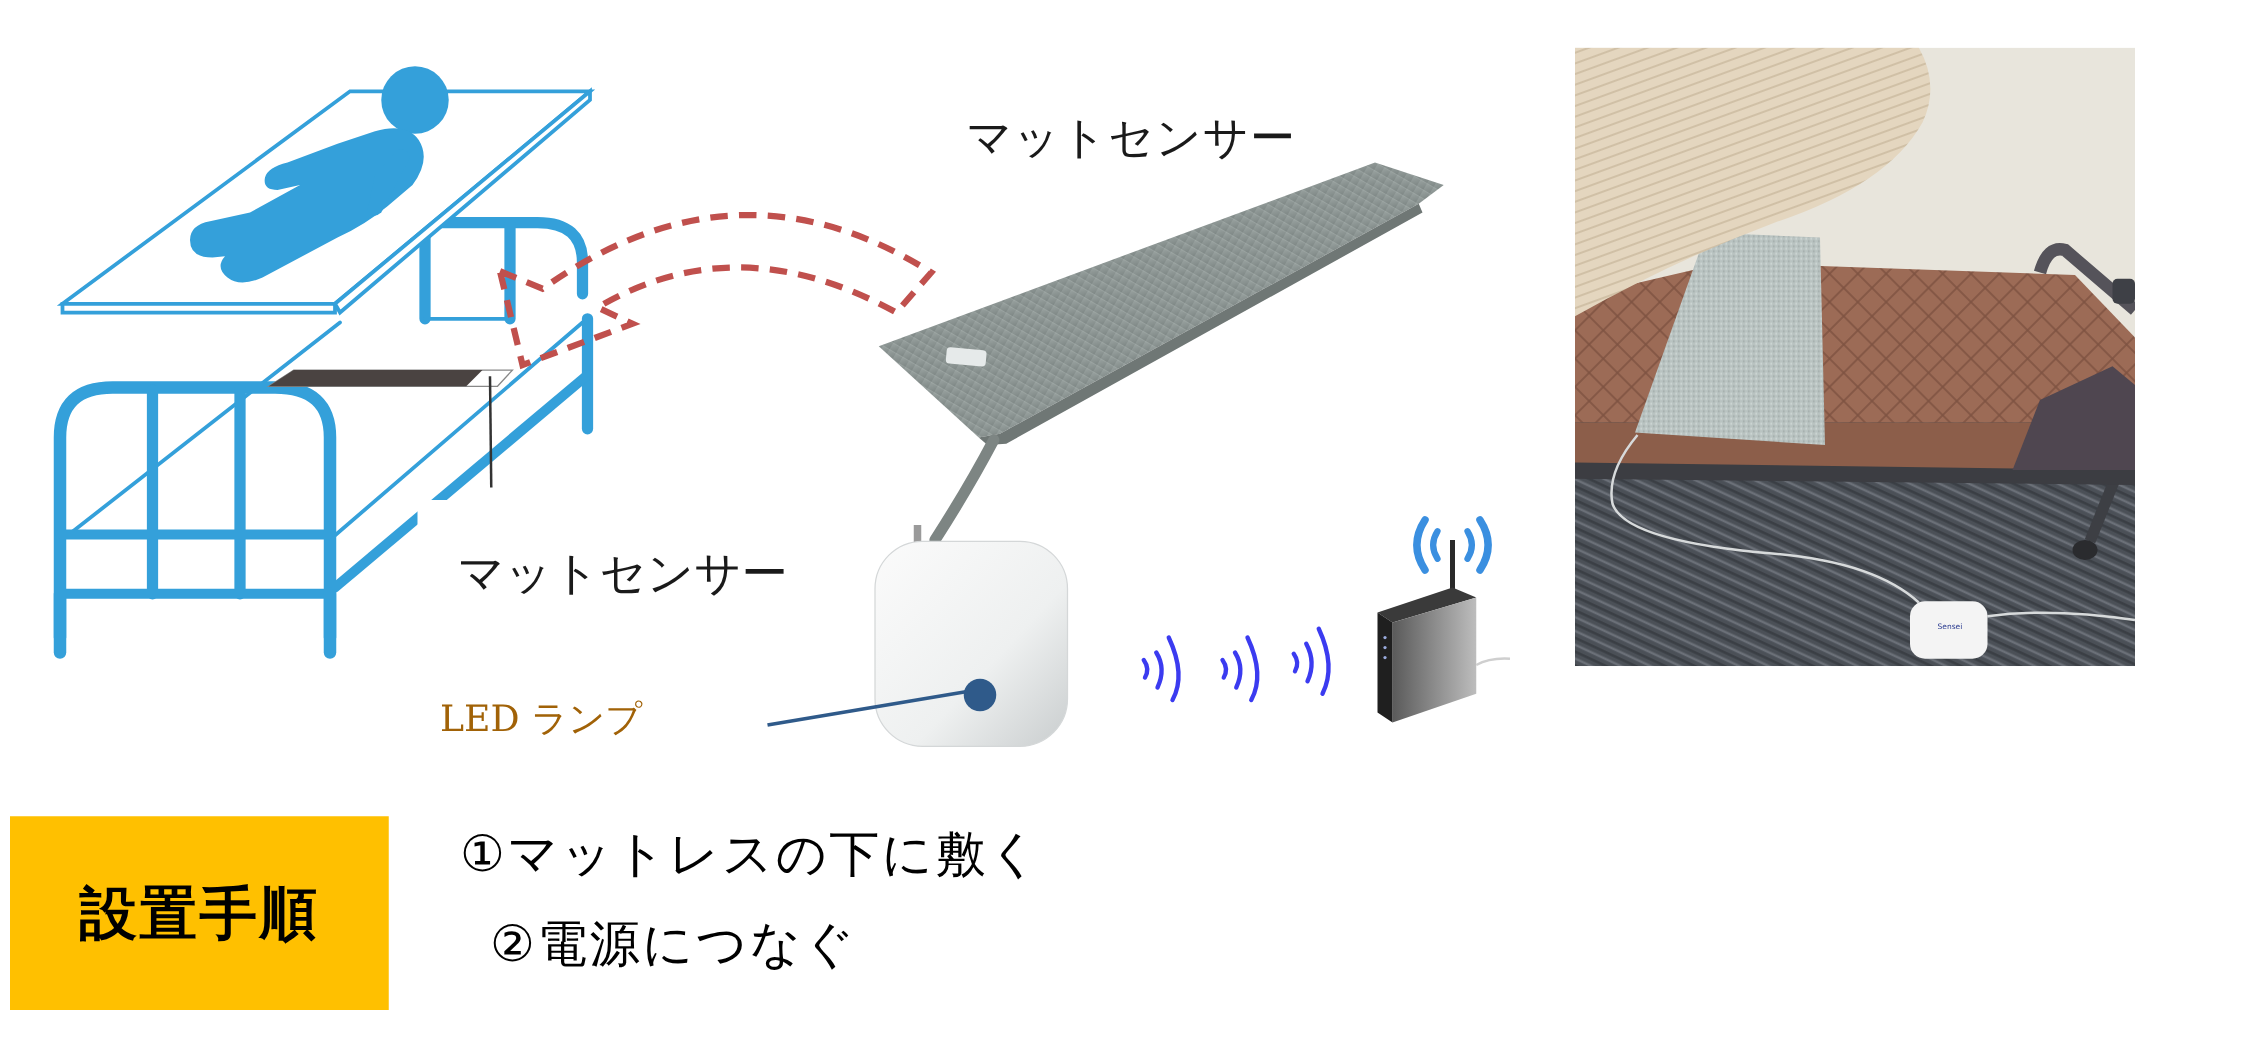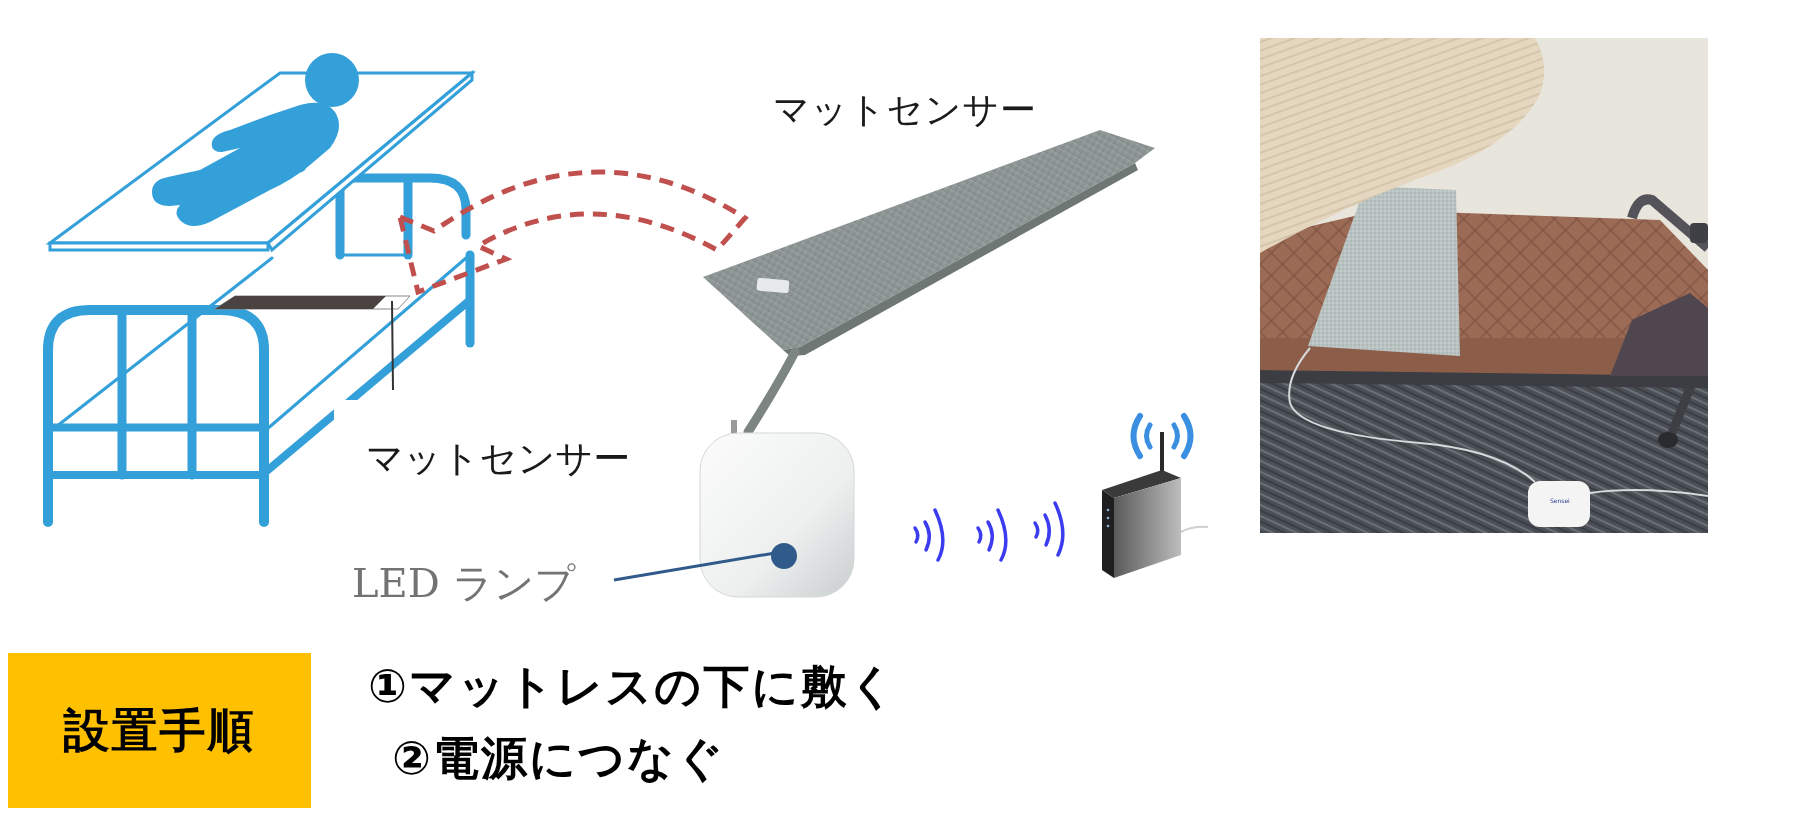--- a/index.html
+++ b/index.html
@@ -3,27 +3,27 @@
 <meta charset="utf-8">
 <style>
   html, body { margin:0; padding:0; background:#ffffff; }
   body { width:1793px; height:837px; position:relative; overflow:hidden;
          font-family:"DejaVu Serif", "Liberation Serif", serif; }
   .abs { position:absolute; }
   svg.layer { position:absolute; left:0; top:0; }
   .label-serif { font-family:"DejaVu Serif","Liberation Serif",serif; color:#1a1a1a; white-space:nowrap; }
   #mat-label { left:773px; top:86px; font-size:36px; letter-spacing:1px; }
   #chest-label { left:366px; top:434px; font-size:37px; }
-  #led-label { left:352px; top:556px; font-size:40px; color:#737373; }
+  #led-label { left:352px; top:556px; font-size:29px; color:#a16207; }
   #steps-badge { left:8px; top:653px; width:303px; height:155px; background:#FFC000;
                  display:flex; align-items:center; justify-content:center; }
   #steps-badge span { font-family:"DejaVu Sans","Liberation Sans",sans-serif; font-weight:bold;
                       font-size:46px; color:#000; letter-spacing:2px; }
-  .step { font-family:"DejaVu Sans","Liberation Sans",sans-serif; font-weight:bold;
-          font-size:46px; color:#000; white-space:nowrap; letter-spacing:2px; }
+  .step { font-family:"DejaVu Sans","Liberation Sans",sans-serif; font-weight:normal;
+          font-size:40px; color:#000; white-space:nowrap; letter-spacing:2px; }
   #step1 { left:368px; top:656px; }
   #step2 { left:368px; top:728px;margin-left:24px; }
   #photo { left:1260px; top:38px; width:448px; height:495px; overflow:hidden; }
 </style>
 </head>
 <body>
 
 <svg class="layer" width="1793" height="837" viewBox="0 0 1793 837">
 
   <g fill="none" stroke="#34A0DA" stroke-linecap="round" stroke-linejoin="round">

